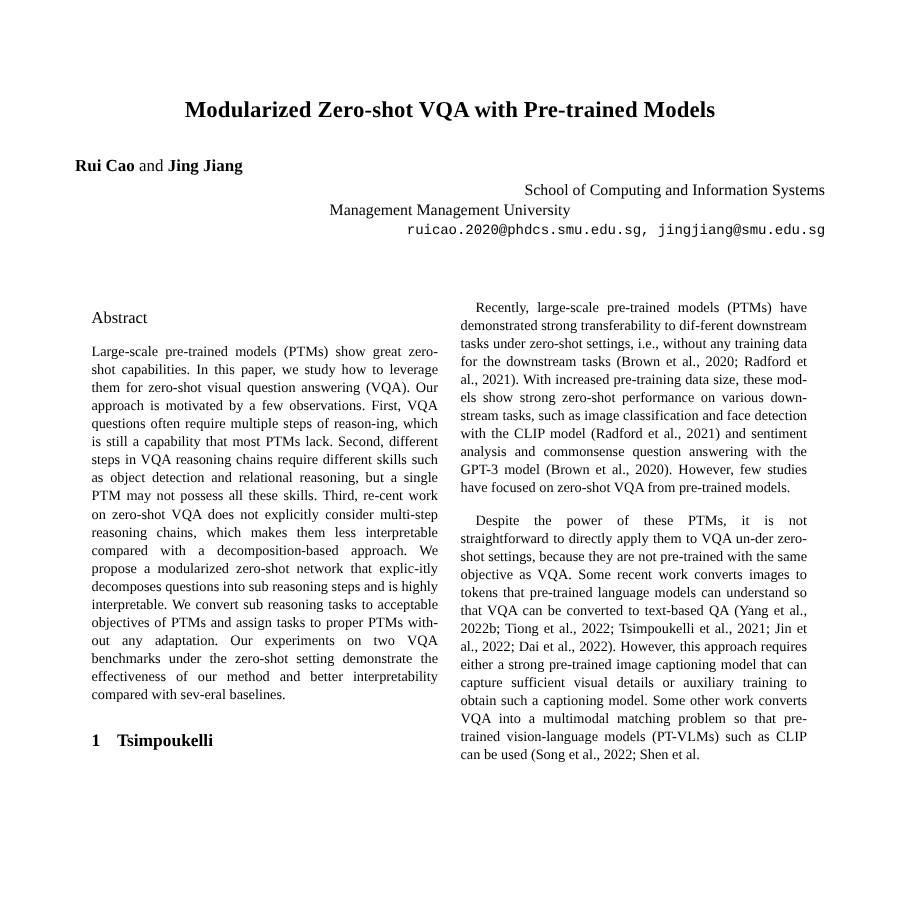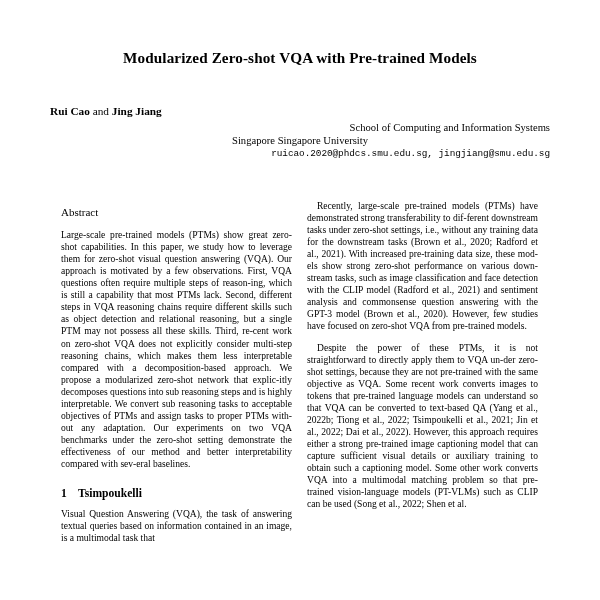--- a/index.html
+++ b/index.html
@@ -14,21 +14,21 @@
     overflow: hidden;
     background: #ffffff;
     font-family: "Liberation Serif", "DejaVu Serif", serif;
     color: #000000;
     -webkit-font-smoothing: antialiased;
   }
 
   
   .title {
     position: absolute;
-    top: 49px;
+    top: 65px;
     left: 50px;
     width: 500px;
     text-align: center;
     font-size: 15.2px;
     font-weight: bold;
     letter-spacing: 0.1px;
     line-height: 1.2;
   }
   .authors {
     position: absolute;
@@ -109,35 +109,34 @@
 
 <div class="page">
 
   <div class="title">Modularized Zero-shot VQA with Pre-trained Models</div>
 
   <div class="authors">
     <span class="name">Rui Cao</span><span class="conj">&nbsp;</span><span class="conj">and</span><span class="conj">&nbsp;</span><span class="name">Jing Jiang</span>
   </div>
 
   <div class="affil affil-1">School of Computing and Information Systems</div>
-  <div class="affil affil-2">Singapore Singapore University</div>
+  <div class="affil affil-2">Management Management University</div>
 
   <div class="emails">ruicao.2020@phdcs.smu.edu.sg, jingjiang@smu.edu.sg</div>
 
   <div class="col col-left">
 
     <div class="abstract-head">Abstract</div>
 
     <p class="body noindent">Large-scale pre-trained models (PTMs) show great zero-shot capabilities. In this paper, we study how to leverage them for zero-shot visual question answering (VQA). Our approach is motivated by a few observations. First, VQA questions often require multiple steps of reason-ing, which is still a capability that most PTMs lack. Second, different steps in VQA reasoning chains require different skills such as object detection and relational reasoning, but a single PTM may not possess all these skills. Third, re-cent work on zero-shot VQA does not explicitly consider multi-step reasoning chains, which makes them less interpretable compared with a decomposition-based approach. We propose a modularized zero-shot network that explic-itly decomposes questions into sub reasoning steps and is highly interpretable. We convert sub reasoning tasks to acceptable objectives of PTMs and assign tasks to proper PTMs with-out any adaptation. Our experiments on two VQA benchmarks under the zero-shot setting demonstrate the effectiveness of our method and better interpretability compared with sev-eral baselines.</p>
 
     <div class="section-head">
       <span class="num">1</span><span>Tsimpoukelli</span>
     </div>
 
-    <p class="body noindent">Visual Question Answering (VQA), the task of answering textual queries based on information contained in an image, is a multimodal task that</p>
   </div>
 
   <div class="col col-right">
     <p class="body">Recently, large-scale pre-trained models (PTMs) have demonstrated strong transferability to dif-ferent downstream tasks under zero-shot settings, i.e., without any training data for the downstream tasks (Brown et al., 2020; Radford et al., 2021). With increased pre-training data size, these mod-els show strong zero-shot performance on various down-stream tasks, such as image classification and face detection with the CLIP model (Radford et al., 2021) and sentiment analysis and commonsense question answering with the GPT-3 model (Brown et al., 2020). However, few studies have focused on zero-shot VQA from pre-trained models.</p>
     <p class="body">Despite the power of these PTMs, it is not straightforward to directly apply them to VQA un-der zero-shot settings, because they are not pre-trained with the same objective as VQA. Some recent work converts images to tokens that pre-trained language models can understand so that VQA can be converted to text-based QA (Yang et al., 2022b; Tiong et al., 2022; Tsimpoukelli et al., 2021; Jin et al., 2022; Dai et al., 2022). However, this approach requires either a strong pre-trained image captioning model that can capture sufficient visual details or auxiliary training to obtain such a captioning model. Some other work converts VQA into a multimodal matching problem so that pre-trained vision-language models (PT-VLMs) such as CLIP can be used (Song et al., 2022; Shen et al.</p>
   </div>
 
 </div>
 
 </body></html>

